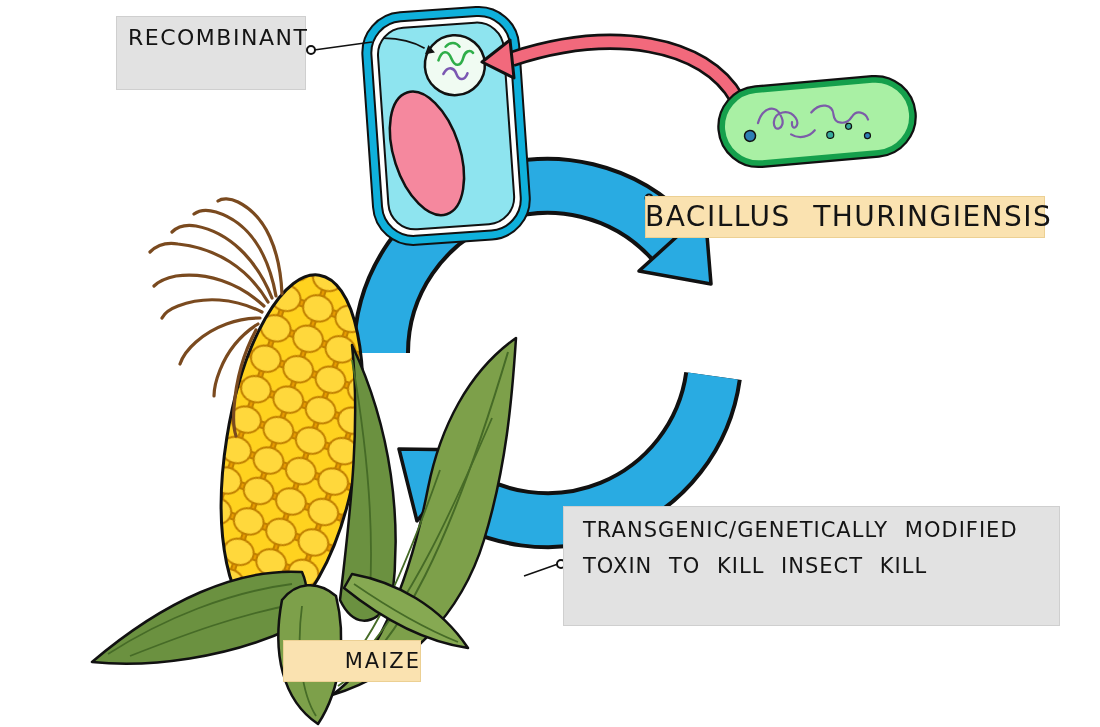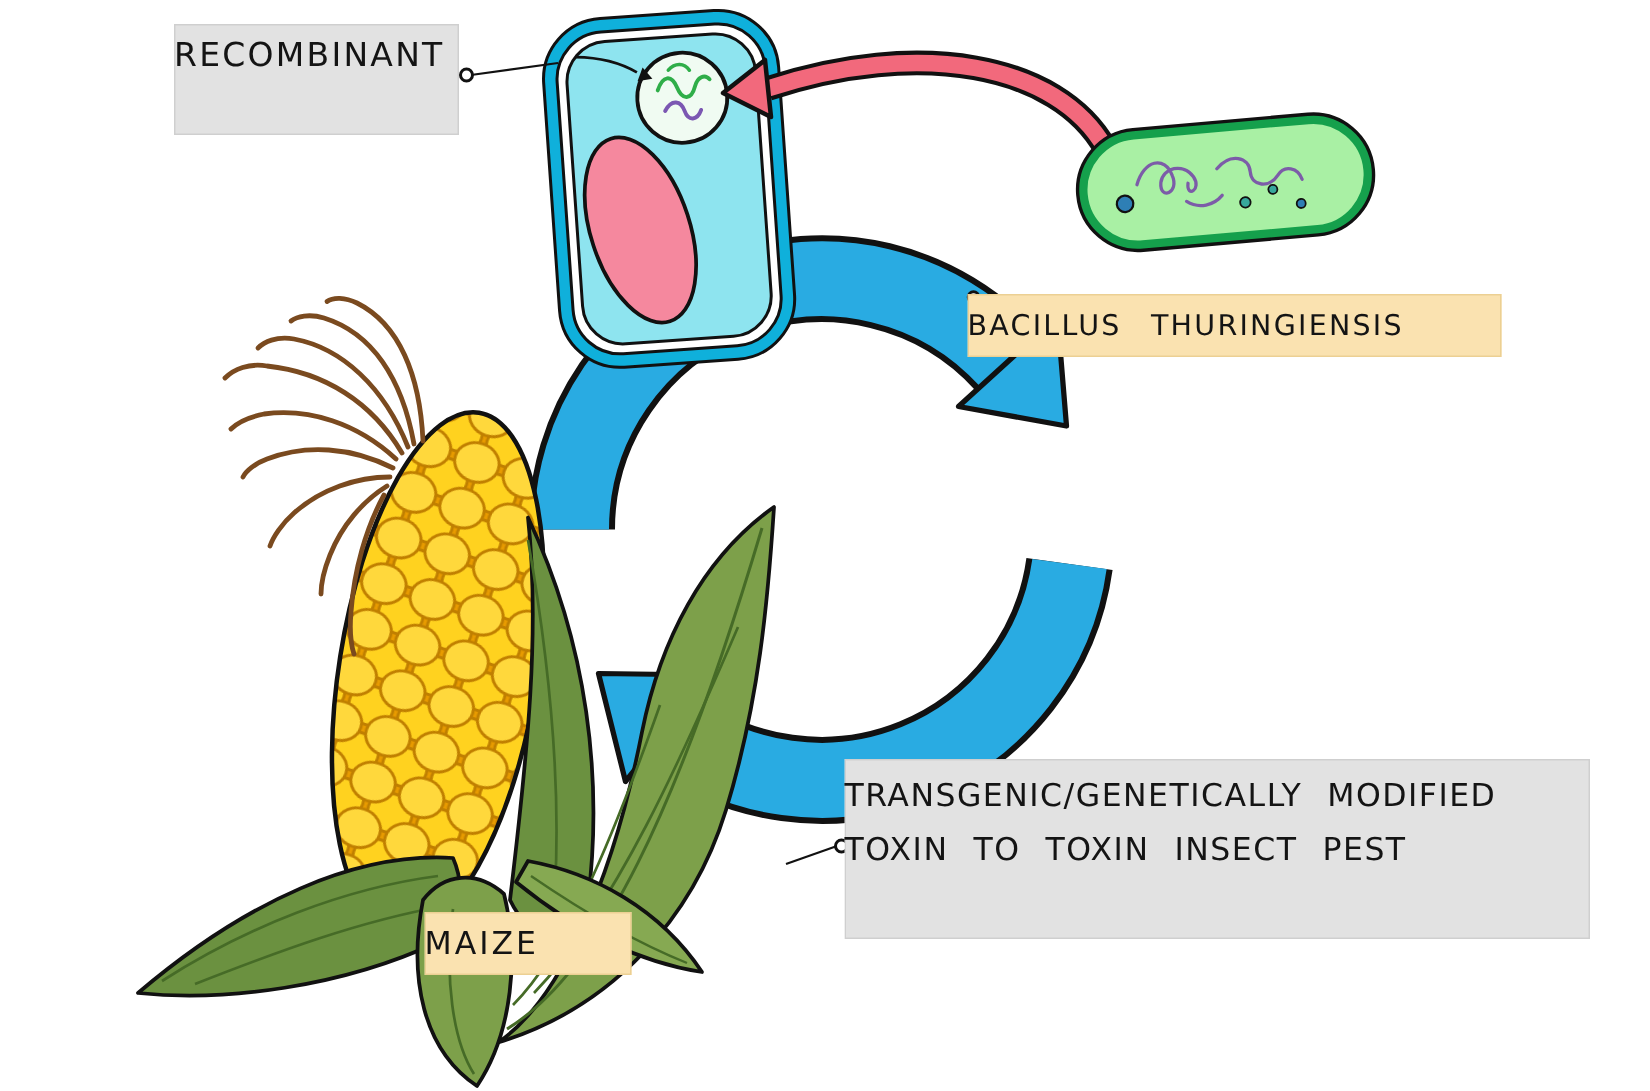--- a/index.html
+++ b/index.html
@@ -14,37 +14,37 @@
   .lbl{
     position:absolute;
     box-sizing:border-box;
     color:#141414;
     font-family:"DejaVu Sans","Liberation Sans",sans-serif;
   }
   .lbl-gray{background:#E2E2E2;box-shadow:0 0 0 1px #cfcfcf inset;}
   .lbl-tan{background:#FAE2B0;box-shadow:0 0 0 1px #ecd093 inset;}
   .lbl-recombinant{
     left:116px;top:16px;width:190px;height:74px;
-    padding:7px 0;
+    padding:7px 12px;
     font-size:22px;letter-spacing:1.5px;line-height:30px;
   }
   .lbl-bacillus{
-    left:645px;top:196px;width:356px;height:42px;
+    left:645px;top:196px;width:400px;height:42px;
     text-align:left;line-height:42px;
-    font-size:19px;letter-spacing:1.5px;word-spacing:12px;
+    font-size:28px;letter-spacing:1.5px;word-spacing:12px;
     white-space:nowrap;
   }
   .lbl-maize{
-    left:283px;top:608px;width:138px;height:42px;
-    text-align:left;line-height:42px;
+    left:283px;top:640px;width:138px;height:42px;
+    text-align:right;line-height:42px;
     font-size:21px;letter-spacing:2px;
   }
   .lbl-transgenic{
     left:563px;top:506px;width:497px;height:120px;
-    padding:6px 0;
+    padding:6px 20px;
     font-size:21px;letter-spacing:1px;word-spacing:9px;line-height:36px;
     white-space:nowrap;
   }
   .lbl div{white-space:nowrap;}
 </style>
 </head>
 <body>
 
 <div class="canvas">
 
@@ -162,16 +162,16 @@
   <div class="lbl lbl-tan lbl-bacillus">
     <span>BACILLUS THURINGIENSIS</span>
   </div>
 
   <div class="lbl lbl-tan lbl-maize">
     <span>MAIZE</span>
   </div>
 
   <div class="lbl lbl-gray lbl-transgenic">
     <div>TRANSGENIC/GENETICALLY MODIFIED</div>
-    <div>TOXIN TO TOXIN INSECT PEST</div>
+    <div>TOXIN TO KILL INSECT KILL</div>
   </div>
 
 </div>
 
 </body></html>

